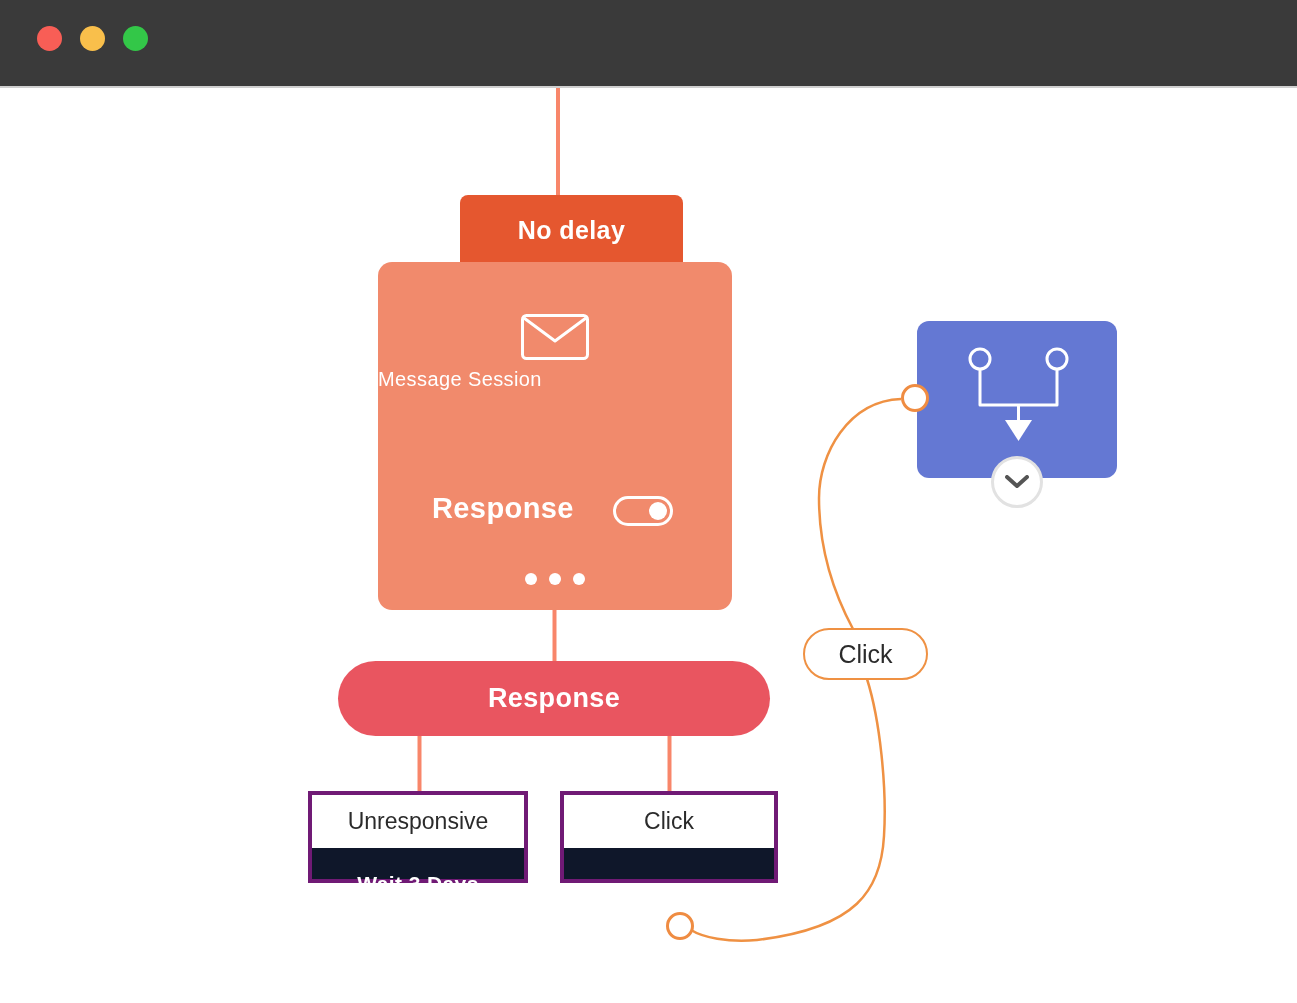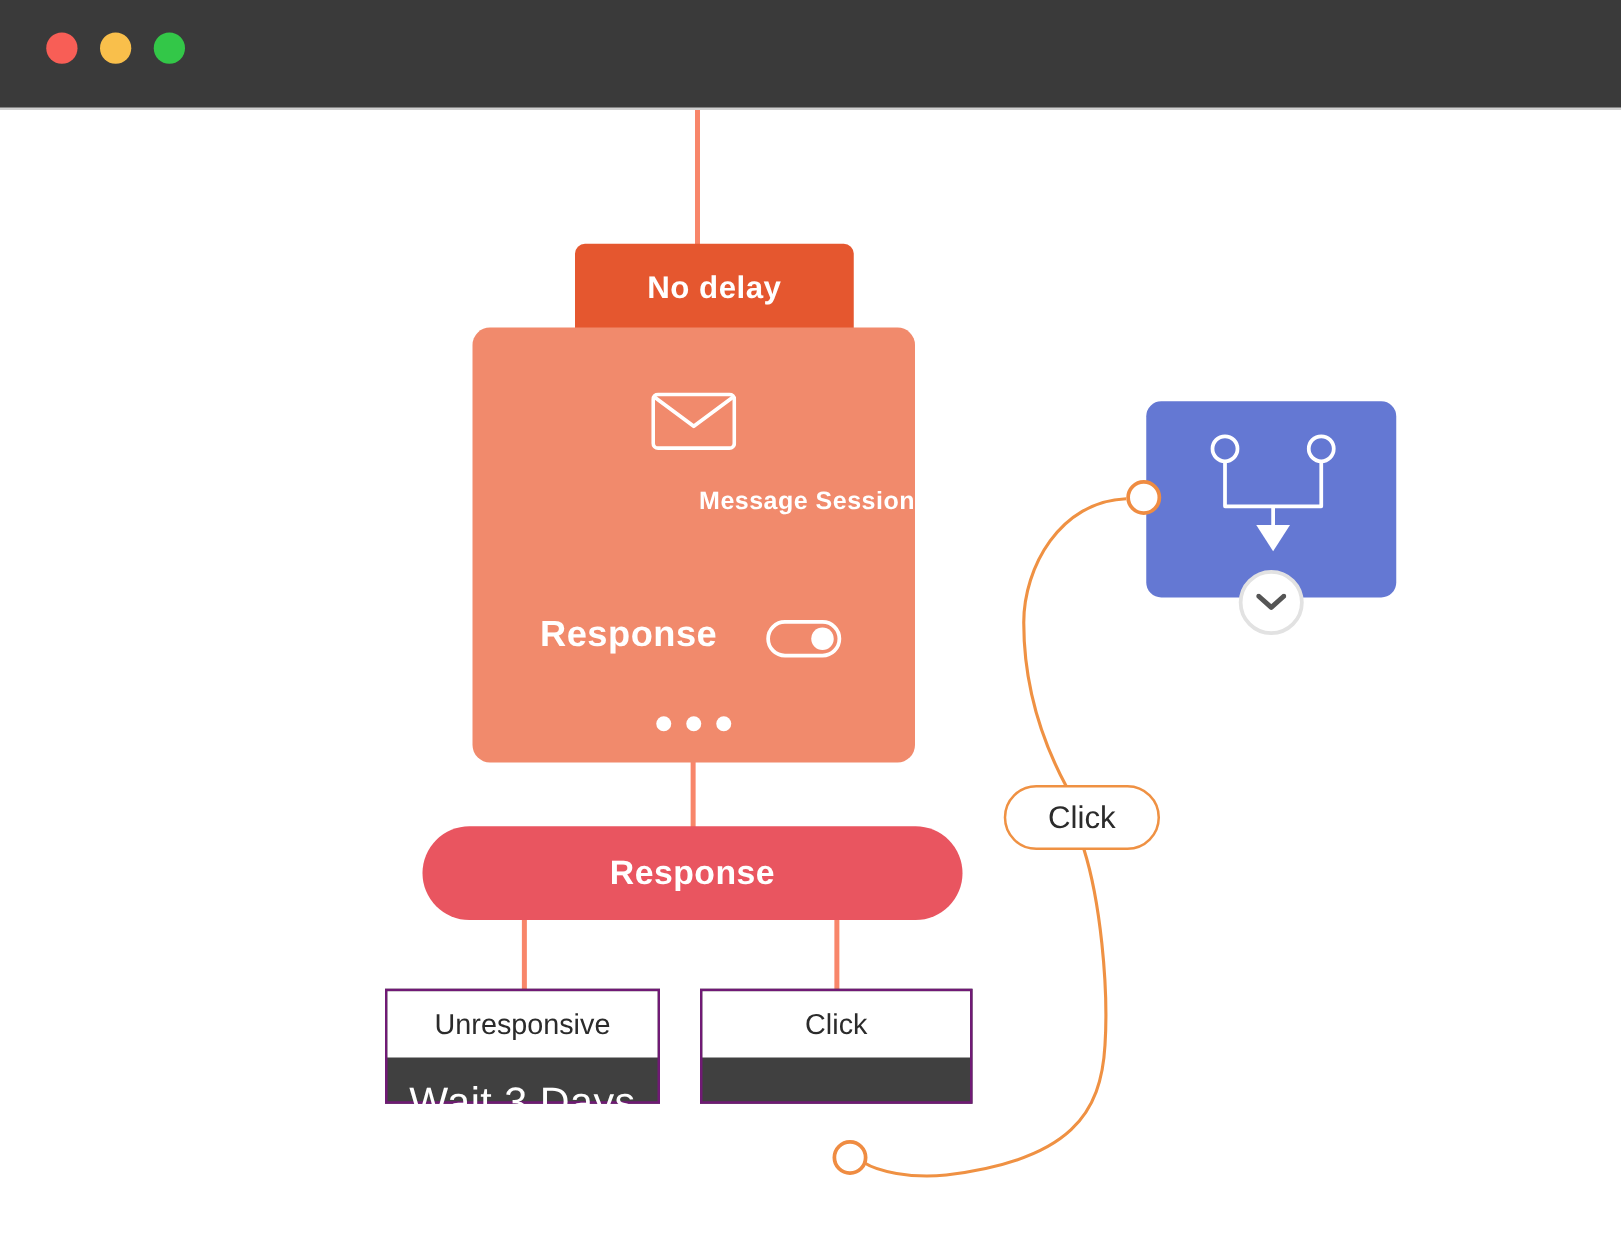--- a/index.html
+++ b/index.html
@@ -22,50 +22,50 @@
   
   .delay-badge { left: 444px; top: 107px; width: 223px; height: 70px;
     background: #e5572f; border-radius: 8px 8px 0 0; color: #fff;
     display: flex; align-items: center; justify-content: center;
     font-size: 25px; font-weight: 700; letter-spacing: .4px; margin-left: 16px; }
 
   
   .message-card { left: 378px; top: 174px; width: 354px; height: 348px;
     background: #f18a6c; border-radius: 14px; color: #fff; }
   .envelope { position: absolute; left: 143px; top: 52px; }
-  .msg-title { position: absolute; left: 0; top: 124px; width: 100%;
-    text-align: right; font-size: 20px; font-weight: 700; line-height: 31px;
+  .msg-title { position: absolute; left: 0; top: 102px; width: 100%;
+    text-align: left; font-size: 20px; font-weight: 400; line-height: 31px;
     letter-spacing: .4px; }
   .resp-row { position: absolute; left: 54px; top: 226px; width: 246px; height: 46px; }
   .resp-label { position: absolute; left: 0; top: 4px; font-size: 29px; font-weight: 600;
     letter-spacing: .4px; }
   .toggle { position: absolute; left: 181px; top: 8px; width: 60px; height: 30px;
     border: 3px solid #fff; border-radius: 16px; cursor: pointer; }
   .toggle .knob { position: absolute; right: 3px; top: 3px; width: 18px; height: 18px;
     border-radius: 50%; background: #fff; }
   .dots { position: absolute; left: 0; top: 311px; width: 100%; height: 12px;
     display: flex; justify-content: center; gap: 12px; }
   .dots i { width: 12px; height: 12px; border-radius: 50%; background: #fff; }
 
   
   .response-pill { left: 338px; top: 573px; width: 432px; height: 75px;
     background: #e95560; border-radius: 38px; color: #fff;
     display: flex; align-items: center; justify-content: center;
     font-size: 27px; font-weight: 600; letter-spacing: .4px; }
 
   
-  .branch-box { top: 703px; width: 220px; height: 92px; border: 2px solid #701a75;
-    background: #404040; }
+  .branch-box { top: 703px; width: 220px; height: 92px; border: 4px solid #701a75;
+    background: #0f172a; }
   .branch-box.left  { left: 308px; }
   .branch-box.right { left: 560px; width: 218px; }
   .branch-cond { height: 53px; background: #fff; color: #2b2b2b;
     display: flex; align-items: center; justify-content: center;
     font-size: 23px; font-weight: 500; }
   .branch-act { height: 72px; color: #fff; display: flex; align-items: center;
-    justify-content: center; font-size: 33px; font-weight: 400; letter-spacing: .4px; }
+    justify-content: center; font-size: 21px; font-weight: 700; letter-spacing: .4px; }
 
   
   .port { border-radius: 50%; background: #fff; border: 3px solid #ef8c42; }
   .port.wait2 { left: 666px; top: 824px; width: 28px; height: 28px; }
   .port.split { left: 901px; top: 296px; width: 28px; height: 28px; }
 
   
   .click-badge { left: 803px; top: 540px; width: 125px; height: 52px; background: #fff;
     border: 2.5px solid #ef9143; border-radius: 27px; color: #2b2b2b;
     display: flex; align-items: center; justify-content: center;

